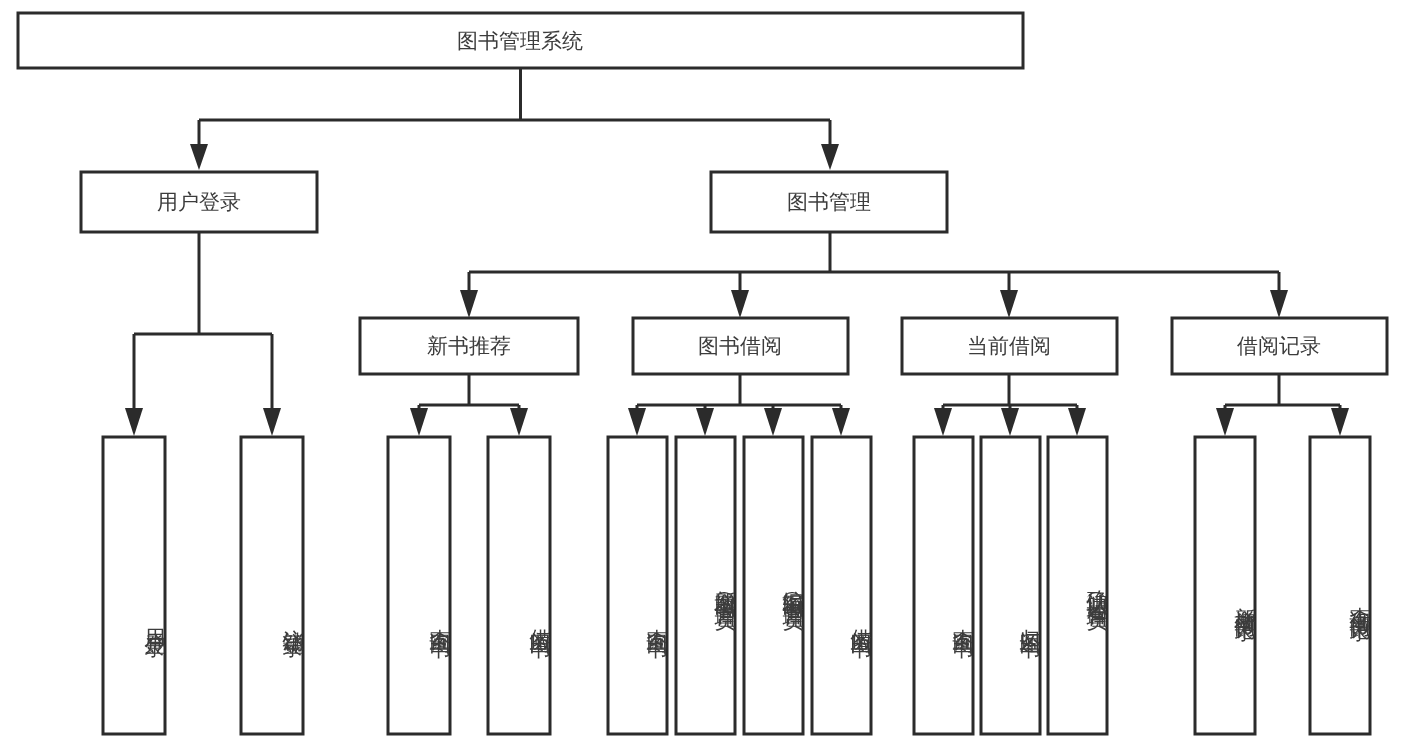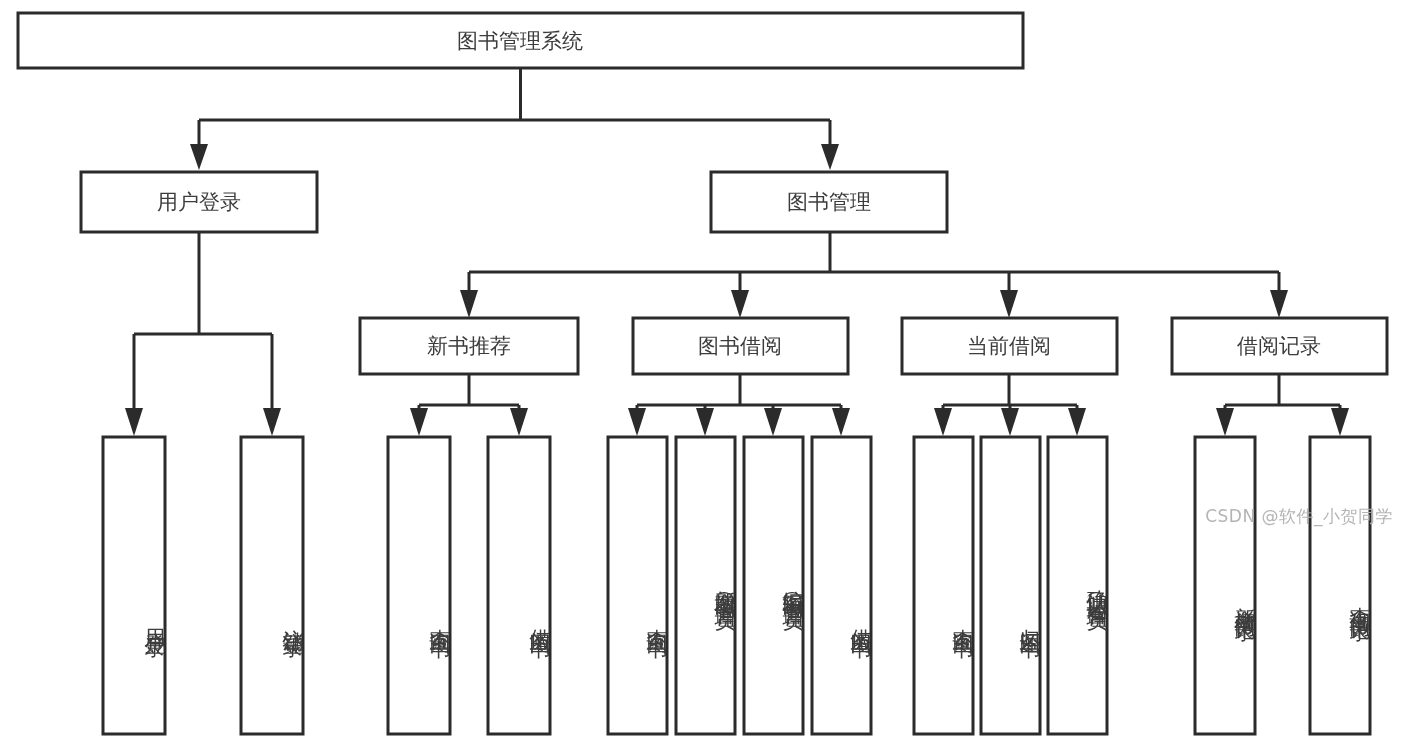--- a/index.html
+++ b/index.html
@@ -206,14 +206,13 @@
   <div class="vlabel" style="left:744px;top:443px;width:59px;height:287px;">编辑图书（管理员）</div>
   <div class="vlabel" style="left:812px;top:505px;width:59px;height:225px;">借阅图书</div>
 
   <div class="vlabel" style="left:914px;top:505px;width:59px;height:225px;">查询图书</div>
   <div class="vlabel" style="left:981px;top:505px;width:59px;height:225px;">归还图书</div>
   <div class="vlabel" style="left:1048px;top:443px;width:59px;height:287px;">确认归还（管理员）</div>
 
   <div class="vlabel" style="left:1195px;top:468px;width:60px;height:262px;">新增借阅记录</div>
   <div class="vlabel" style="left:1310px;top:468px;width:60px;height:262px;">查询借阅记录</div>
 
-  <div class="watermark">CSDN @软件_小贺同学</div>
 </div>
 
 </body></html>

